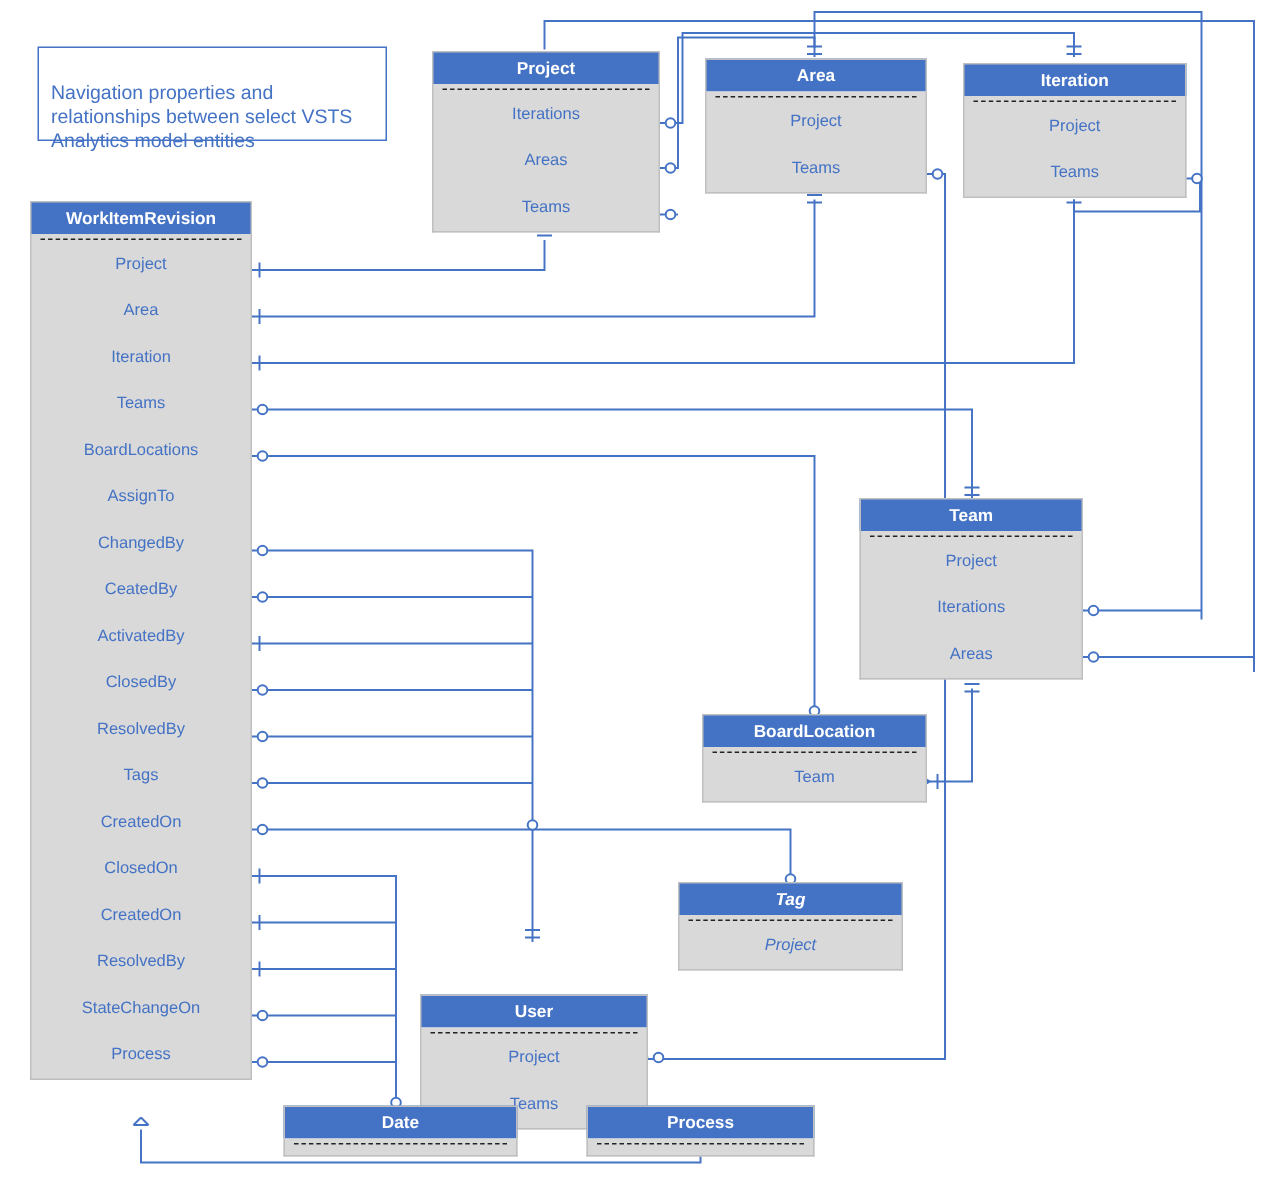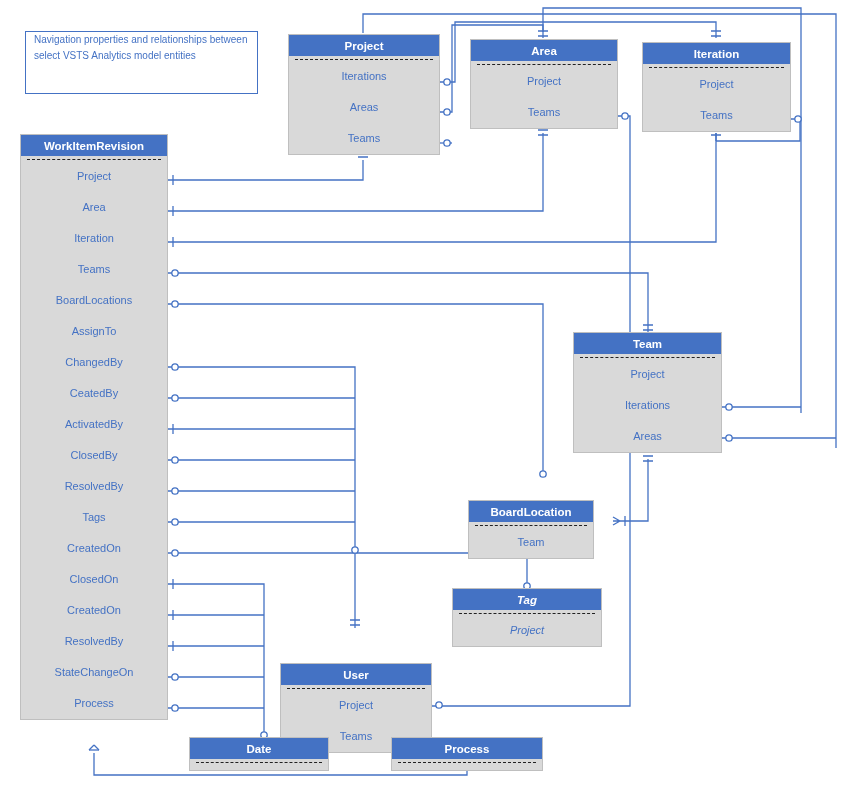--- a/index.html
+++ b/index.html
@@ -7,22 +7,22 @@
     width:850px;height:794px;position:relative;overflow:hidden;
     background:#ffffff;
     font-family:"Liberation Sans","DejaVu Sans",sans-serif;
   }
   #canvas{position:absolute;left:0;top:0;width:850px;height:794px;}
   svg.links{position:absolute;left:0;top:0;width:850px;height:794px;pointer-events:none;}
 
   
   .note{
     position:absolute;border:1px solid #4472C4;background:#ffffff;
-    color:#4472C4;font-size:10px;line-height:16px;
-    padding:0 8px;box-sizing:border-box;
+    color:#4472C4;font-size:13px;line-height:16px;
+    padding:22px 8px;box-sizing:border-box;
   }
 
   
   .entity{position:absolute;box-sizing:border-box;}
   .entity .hdr{
     background:#4472C4;color:#ffffff;font-size:11.5px;font-weight:bold;
     text-align:center;line-height:22px;height:22px;
     border:1px solid #bfbfbf;border-bottom:none;box-sizing:border-box;
   }
   .entity .body{
@@ -307,21 +307,21 @@
 
   <div class="entity" style="left:573px;top:332px;width:149px;">
     <div class="hdr">Team</div>
     <div class="body">
       <div class="attr">Project</div>
       <div class="attr">Iterations</div>
       <div class="attr">Areas</div>
     </div>
   </div>
 
-  <div class="entity" style="left:468px;top:500px;width:126px;">
+  <div class="entity" style="left:468px;top:476px;width:150px;">
     <div class="hdr">BoardLocation</div>
     <div class="body">
       <div class="attr">Team</div>
     </div>
   </div>
 
   <div class="entity" style="left:452px;top:588px;width:150px;font-style:italic;">
     <div class="hdr">Tag</div>
     <div class="body">
       <div class="attr">Project</div>
@@ -329,21 +329,21 @@
   </div>
 
   <div class="entity" style="left:280px;top:627px;width:152px;margin-top:36px;">
     <div class="hdr">User</div>
     <div class="body">
       <div class="attr">Project</div>
       <div class="attr">Teams</div>
     </div>
   </div>
 
-  <div class="entity empty" style="left:189px;top:737px;width:140px;">
+  <div class="entity empty" style="left:189px;top:737px;width:156px;">
     <div class="hdr">Date</div>
     <div class="body"></div>
   </div>
 
   <div class="entity empty" style="left:391px;top:737px;width:152px;">
     <div class="hdr">Process</div>
     <div class="body"></div>
   </div>
 
 </div>

